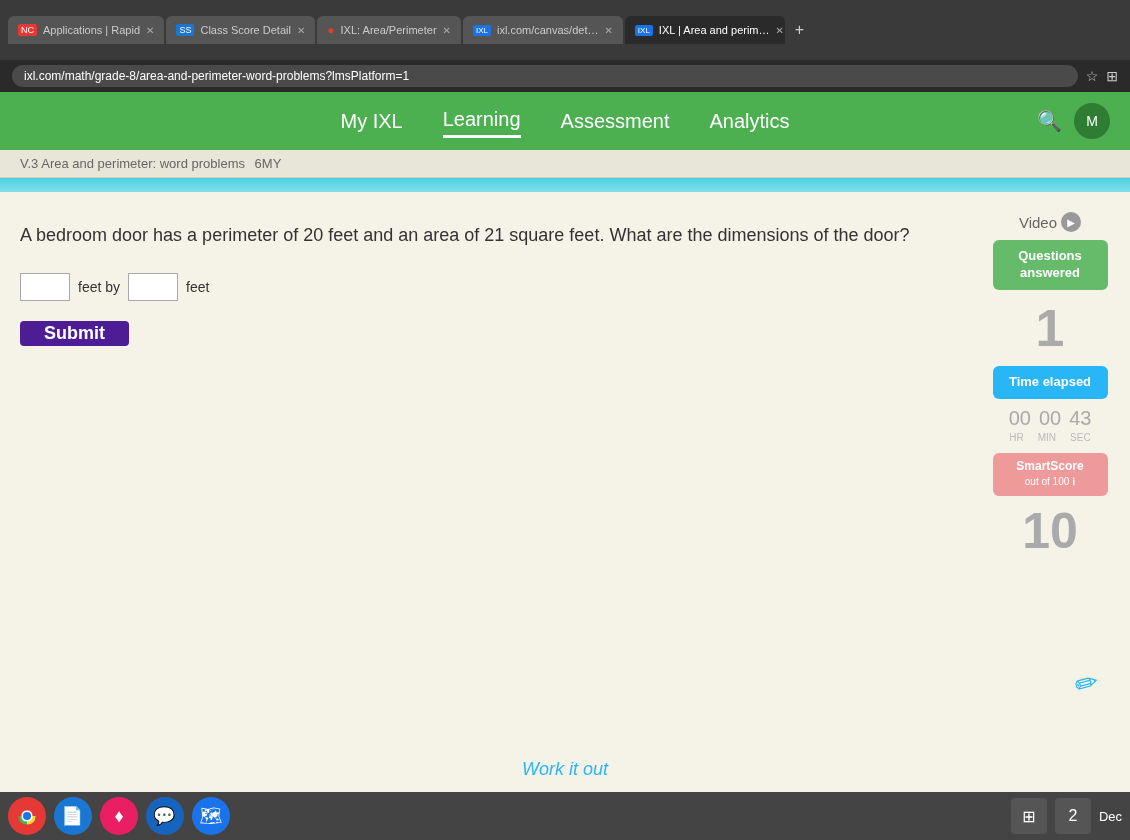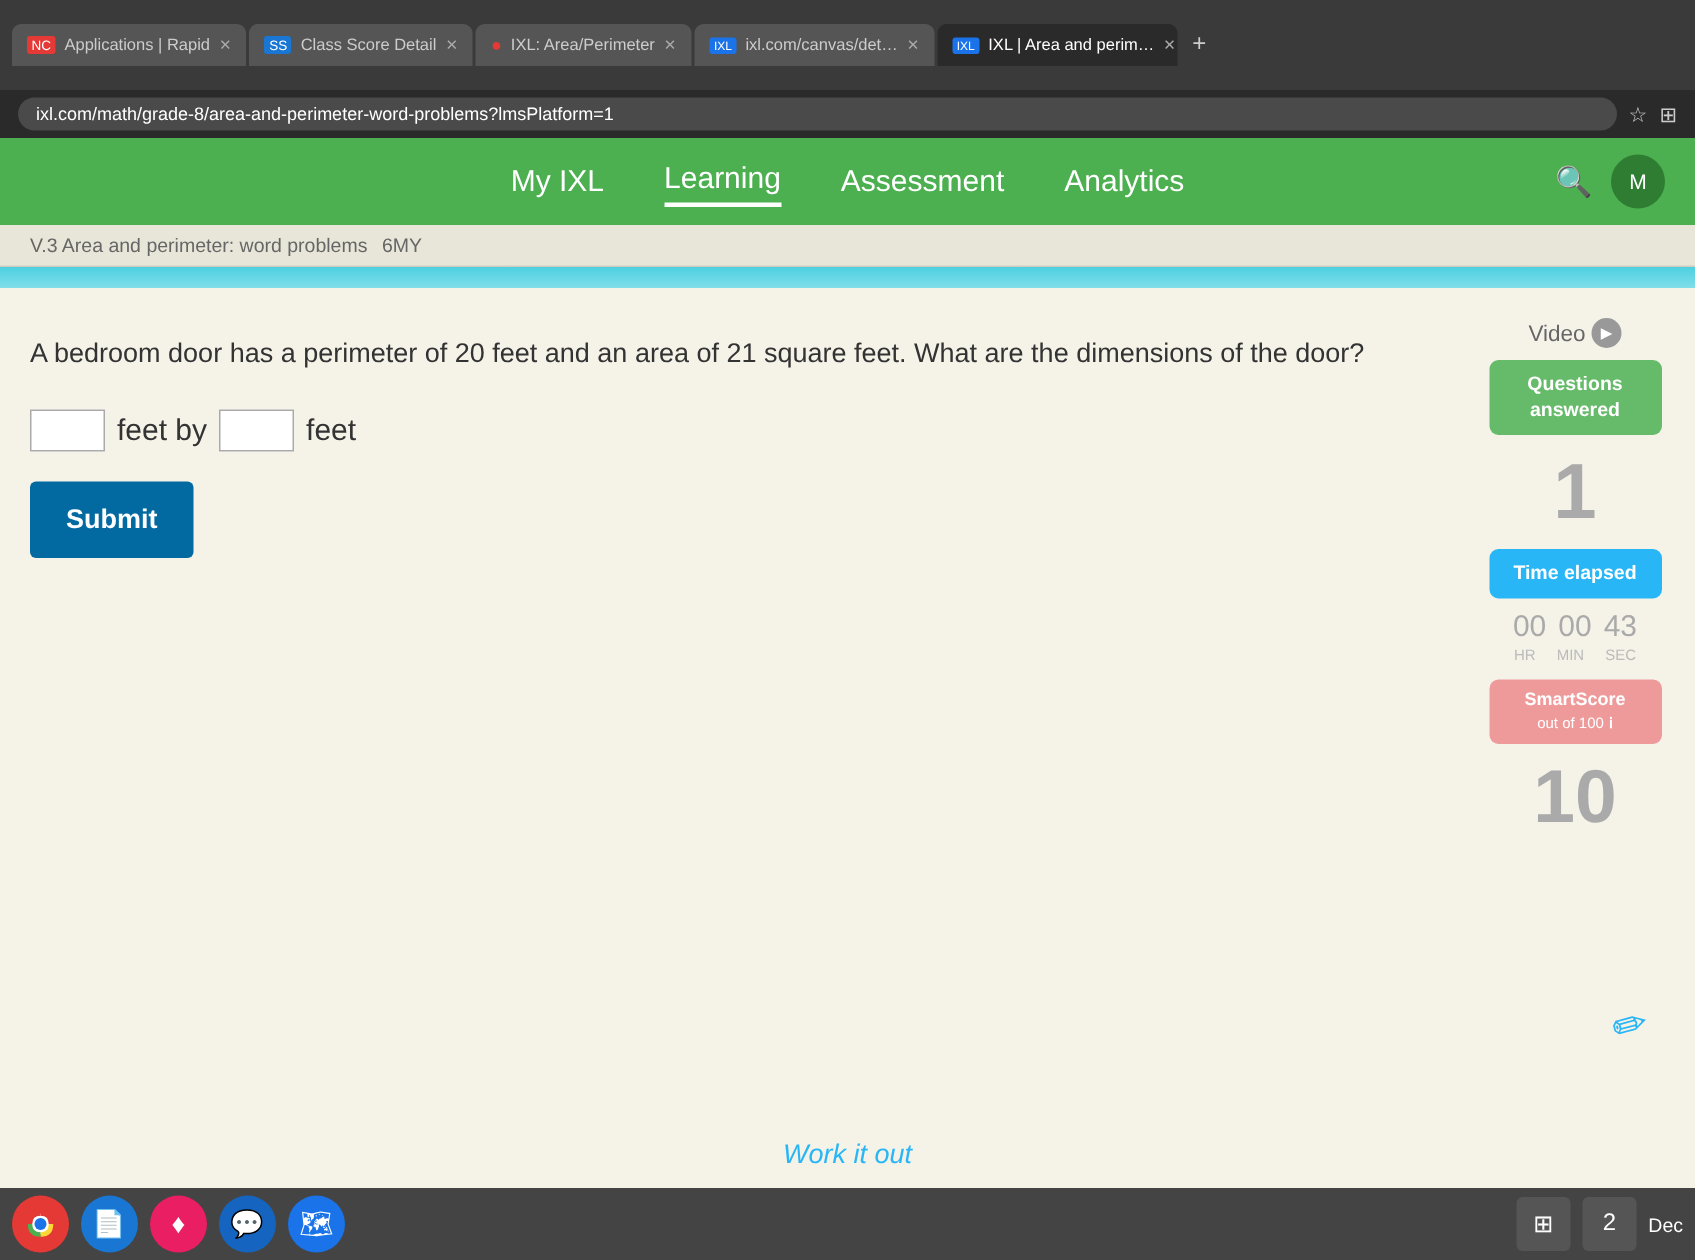--- a/index.html
+++ b/index.html
@@ -171,29 +171,29 @@
     .answer-input {
       width: 50px;
       height: 28px;
       border: 1.5px solid #aaa;
       background: white;
       padding: 2px 6px;
       font-size: 14px;
       outline: none;
     }
     .input-label {
-      font-size: 20px;
+      font-size: 14px;
       color: #333;
     }
     .submit-btn {
-      background: #0369a1;
+      background: #4c1d95;
       color: white;
       border: none;
       border-radius: 4px;
-      padding: 15px 24px;
+      padding: 2px 24px;
       font-size: 18px;
       font-weight: bold;
       cursor: pointer;
     }
 
     
     .video-link {
       color: #666;
       font-size: 15px;
       cursor: pointer;

